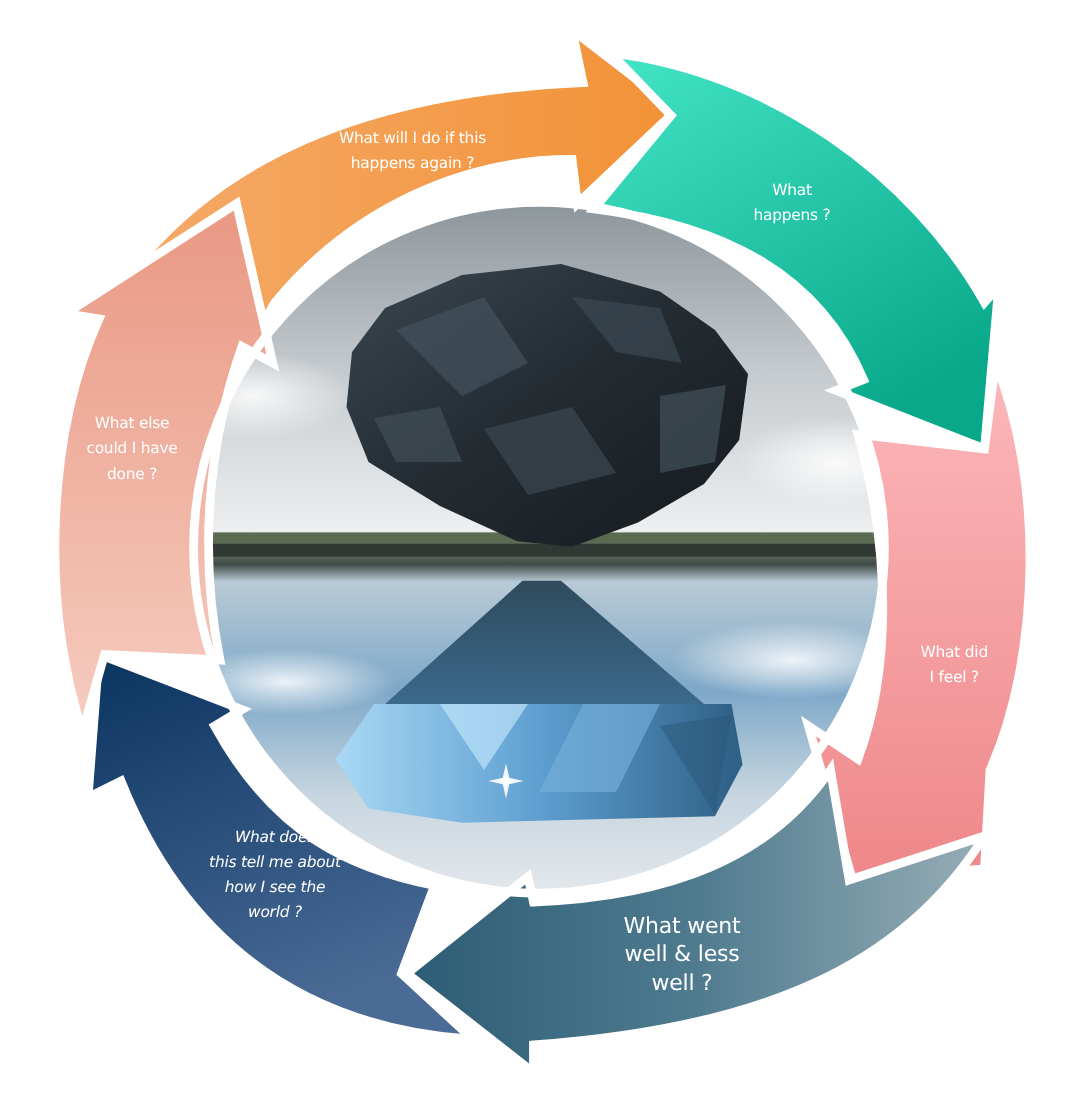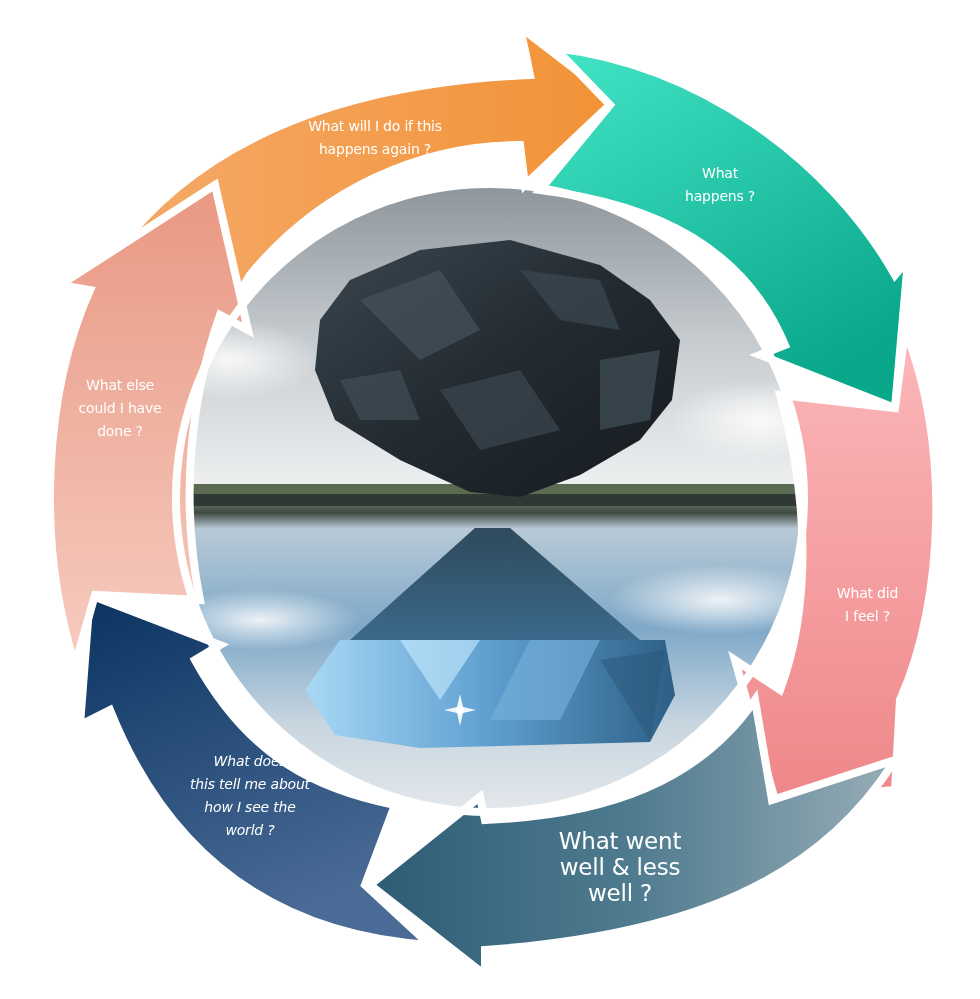--- a/index.html
+++ b/index.html
@@ -1,19 +1,19 @@
 <!DOCTYPE html>
 <html><head>
 <meta charset="utf-8">
 <style>
   html, body { margin: 0; padding: 0; background: #ffffff; }
   body { width: 980px; height: 999px; position: relative; overflow: hidden; font-family: "DejaVu Sans", sans-serif; }
   svg { position: absolute; left: 0; top: 0; }
   .label { position: absolute; color: #ffffff; text-align: center; font-size: 14px; line-height: 23px; font-family: "DejaVu Sans", sans-serif; letter-spacing: -0.2px; white-space: pre-line; }
-  .label.big { font-size: 23px; line-height: 26px; }
+  .label.big { font-size: 20px; line-height: 26px; }
 </style>
 </head>
 <body>
 
 <svg width="980" height="999" viewBox="0 0 980 999">
   <defs>
     <linearGradient id="gOrange" x1="0" y1="0" x2="1" y2="0">
       <stop offset="0" stop-color="#f5ab6b"></stop>
       <stop offset="1" stop-color="#f29236"></stop>
     </linearGradient>

